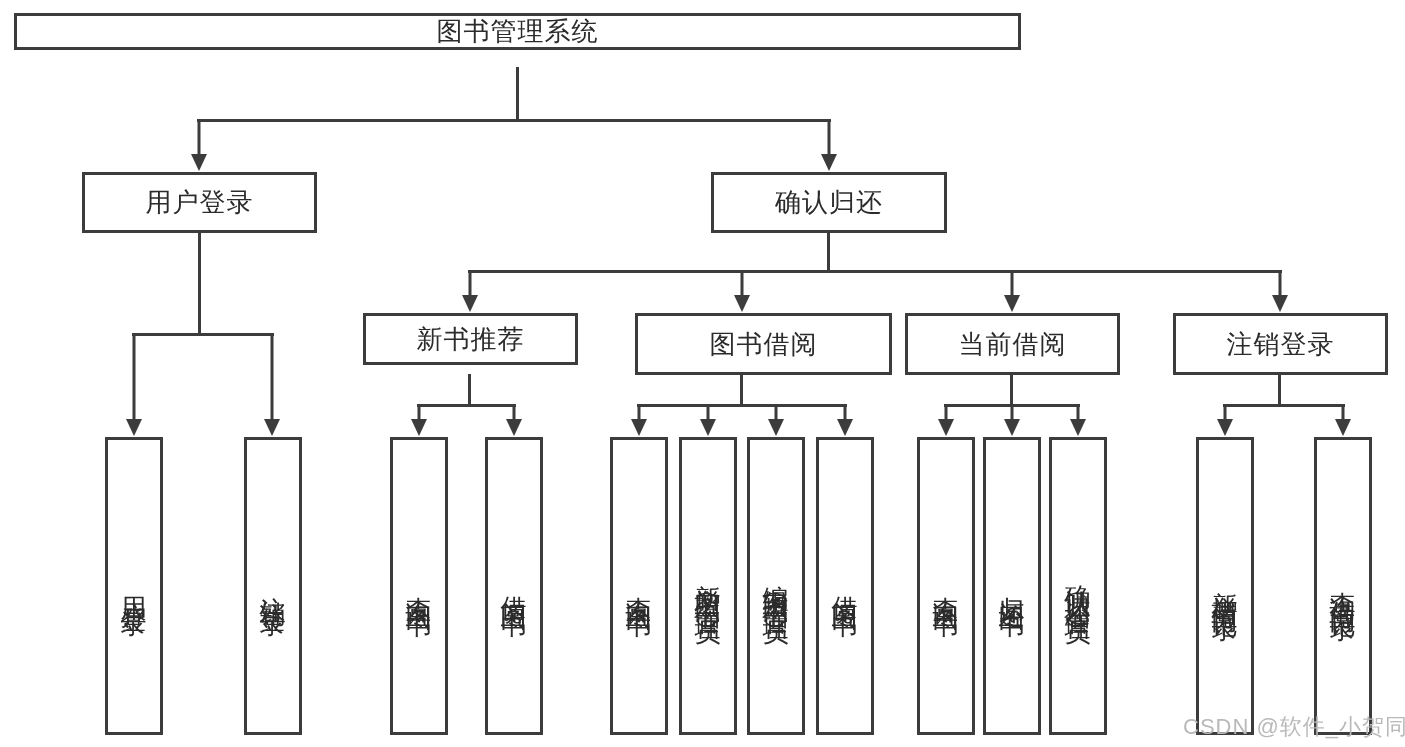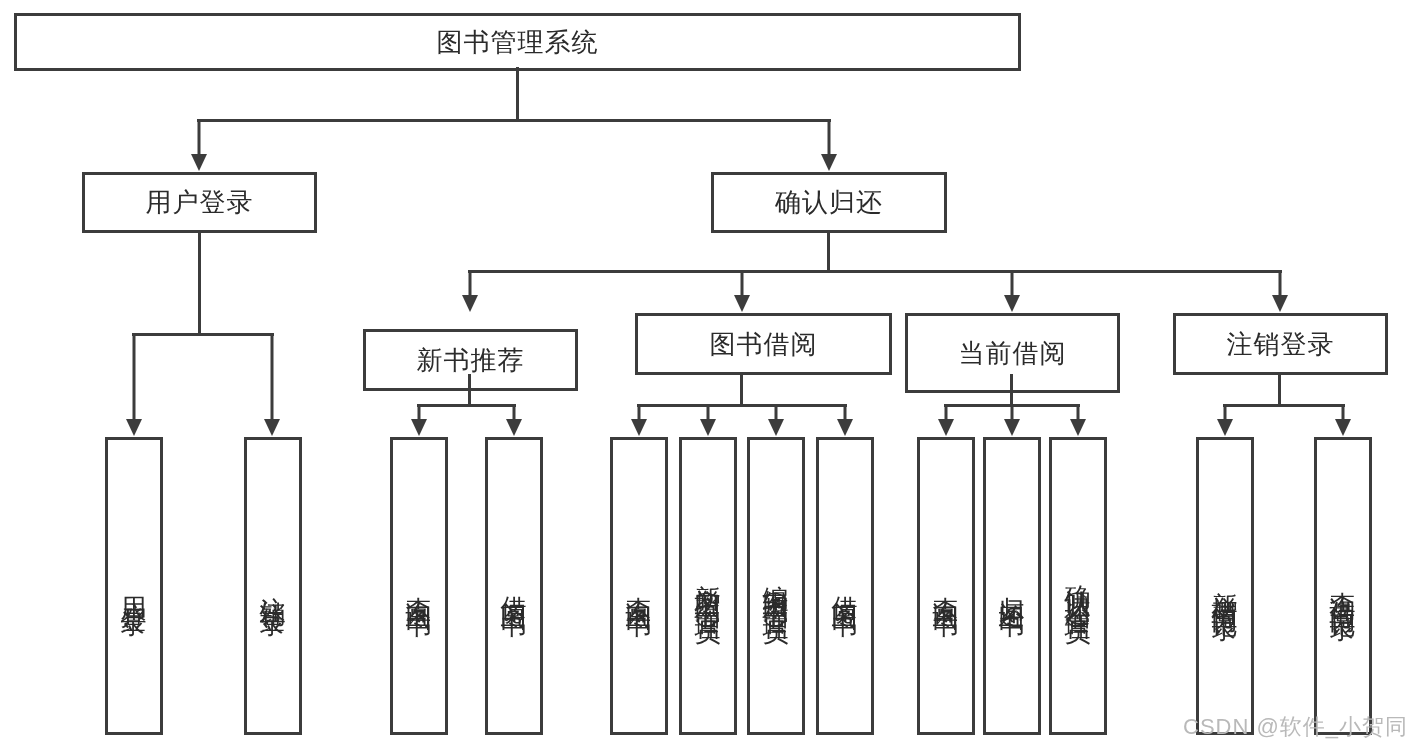--- a/index.html
+++ b/index.html
@@ -62,21 +62,21 @@
     letter-spacing:1px;
     white-space:nowrap;
     z-index:5;
   }
 </style>
 </head>
 <body>
 
 <div class="stage">
 
-  <div class="box" style="left:14px;top:13px;width:1007px;height:58px">
+  <div class="box" style="left:14px;top:13px;width:1007px;height:37px">
     <span>图书管理系统</span>
   </div>
 
   <div class="vl" style="left:516px;top:67px;height:54px"></div>
   <div class="hl" style="left:197px;top:119px;width:634px"></div>
   <div class="arrow" style="left:191px;top:119px;height:52px"></div>
   <div class="arrow" style="left:821px;top:119px;height:52px"></div>
 
   <div class="box" style="left:82px;top:172px;width:235px;height:61px">
     <span>用户登录</span>
@@ -90,27 +90,27 @@
   <div class="arrow" style="left:126px;top:333px;height:103px"></div>
   <div class="arrow" style="left:264px;top:333px;height:103px"></div>
 
   <div class="vl" style="left:827px;top:232px;height:40px"></div>
   <div class="hl" style="left:468px;top:270px;width:814px"></div>
   <div class="arrow" style="left:462px;top:270px;height:42px"></div>
   <div class="arrow" style="left:734px;top:270px;height:42px"></div>
   <div class="arrow" style="left:1004px;top:270px;height:42px"></div>
   <div class="arrow" style="left:1272px;top:270px;height:42px"></div>
 
-  <div class="box" style="left:363px;top:329px;width:215px;height:62px">
+  <div class="box" style="left:363px;top:313px;width:215px;height:52px">
     <span>新书推荐</span>
   </div>
   <div class="box" style="left:635px;top:313px;width:257px;height:62px">
     <span>图书借阅</span>
   </div>
-  <div class="box" style="left:905px;top:313px;width:215px;height:80px">
+  <div class="box" style="left:905px;top:313px;width:215px;height:62px">
     <span>当前借阅</span>
   </div>
   <div class="box" style="left:1173px;top:313px;width:215px;height:62px">
     <span>注销登录</span>
   </div>
 
   <div class="vl" style="left:468px;top:374px;height:33px"></div>
   <div class="hl" style="left:417px;top:404px;width:99px"></div>
   <div class="arrow" style="left:411px;top:404px;height:32px"></div>
   <div class="arrow" style="left:506px;top:404px;height:32px"></div>

